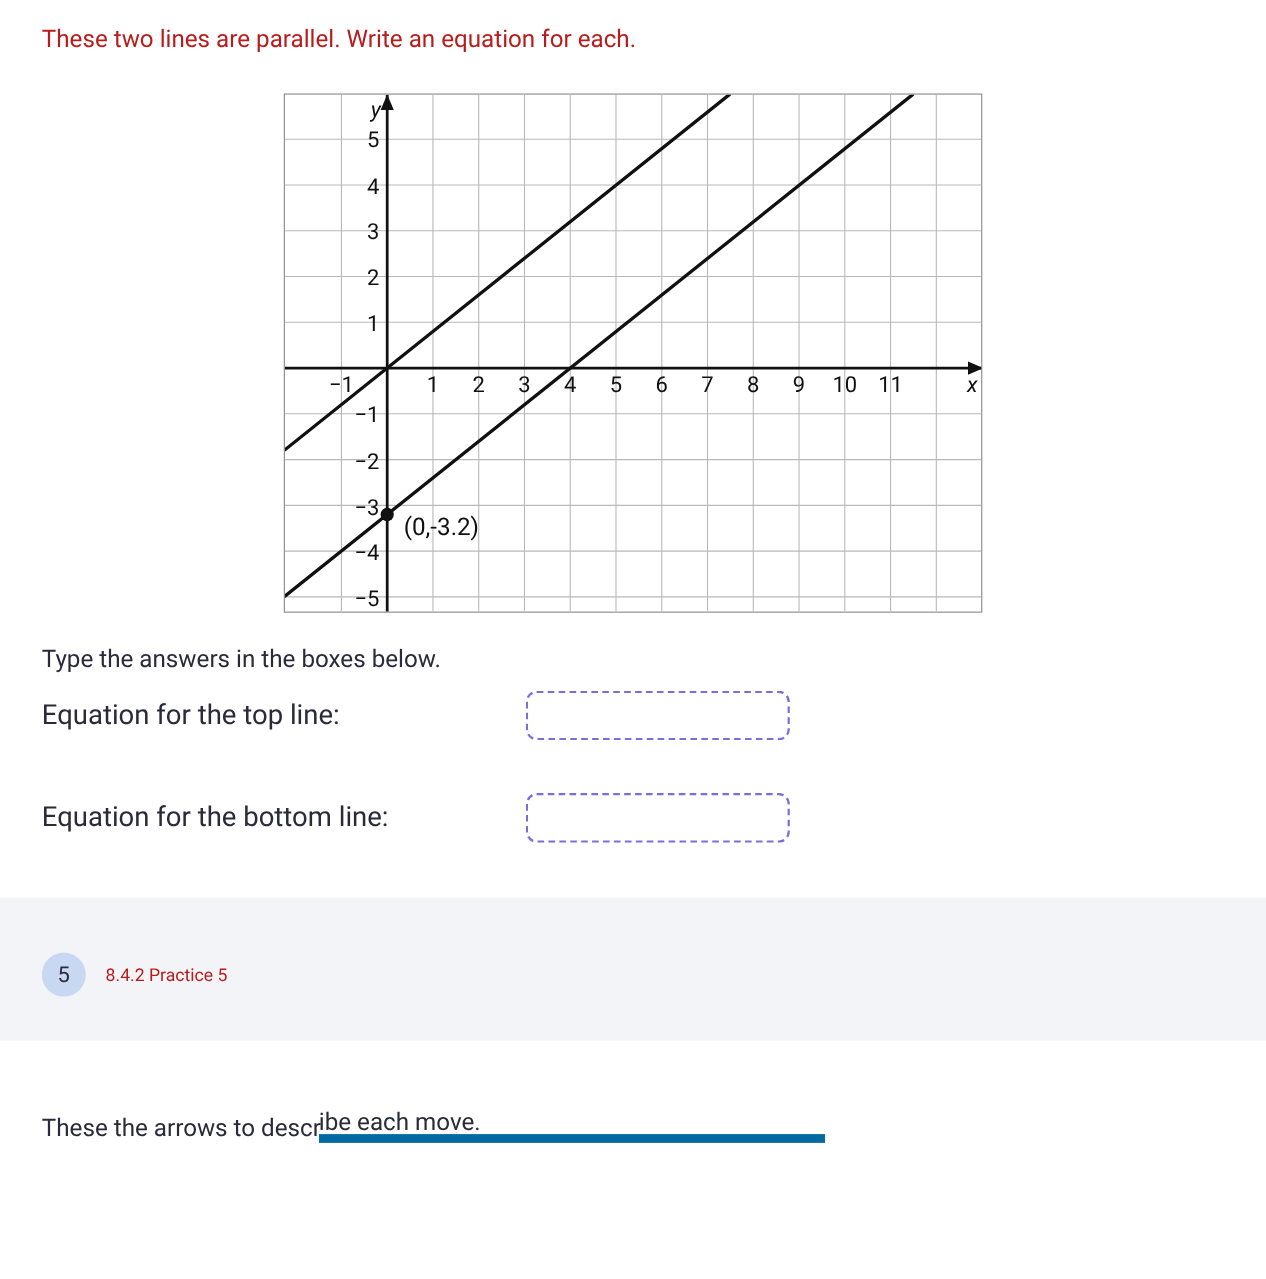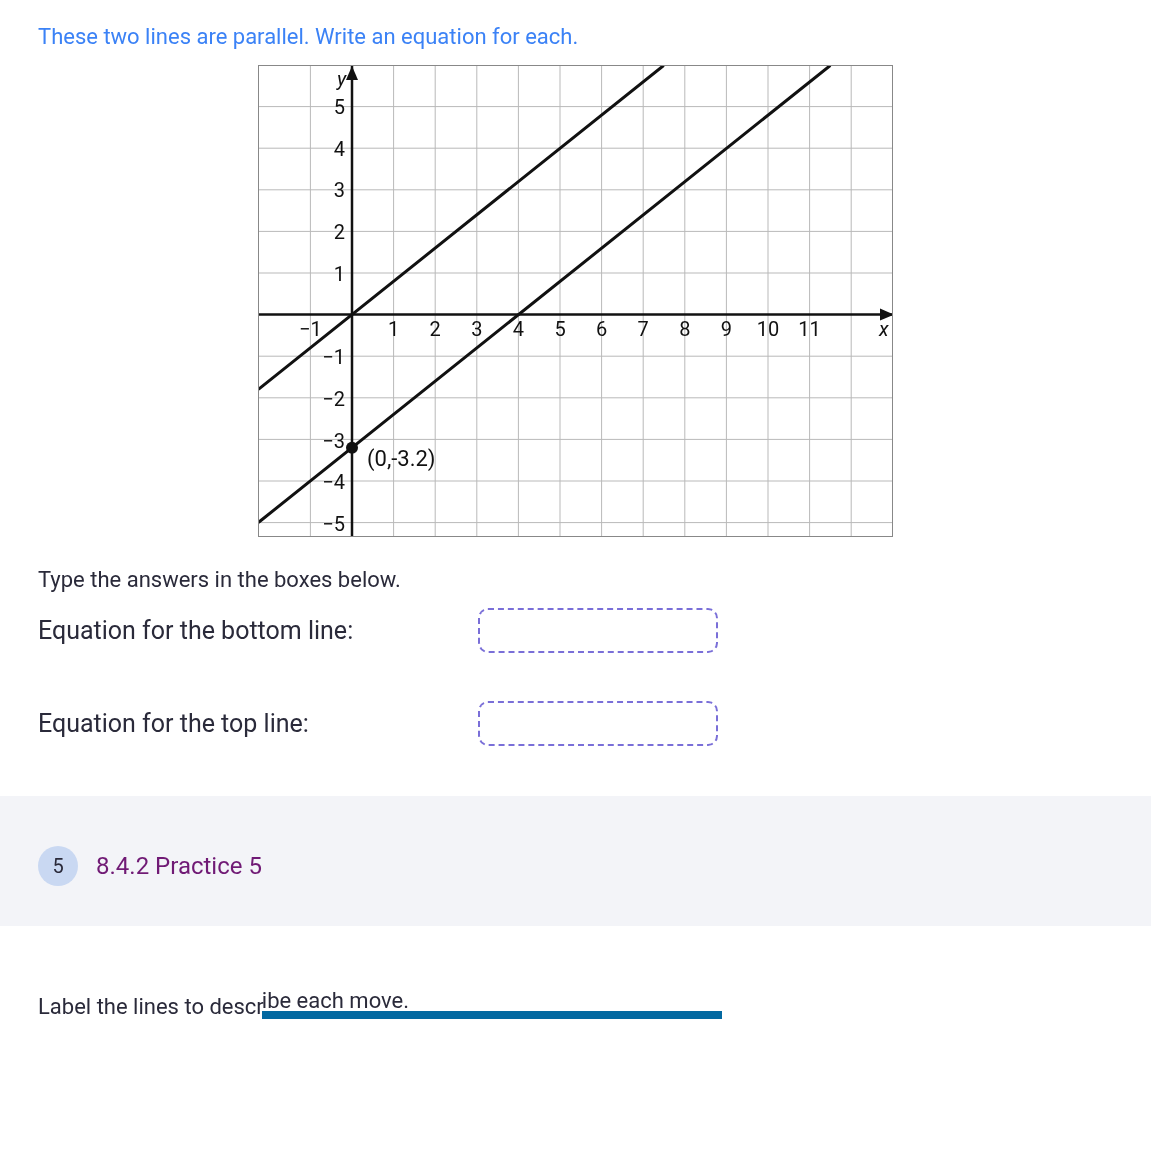--- a/index.html
+++ b/index.html
@@ -7,22 +7,22 @@
     margin: 0;
     font-family: -apple-system, BlinkMacSystemFont, "Segoe UI", Roboto, sans-serif;
     background: #fff;
     color: #2a2a3a;
     width: 1151px;
   }
   .content { padding: 24px 38px 0 38px; }
   .prompt {
     font-size: 22px;
     font-weight: 400;
-    color: #3b82f6;
-    margin-bottom: 16px;
+    color: #b91c1c;
+    margin-bottom: 36px;
   }
   .graph-wrap { display: flex; justify-content: center; margin-bottom: 30px; }
   .graph-box {
     width: 635px;
     height: 472px;
     border: 1px solid #888;
     position: relative;
     overflow: hidden;
     background: #fff;
   }
@@ -59,21 +59,21 @@
     gap: 18px;
   }
   .badge {
     width: 40px; height: 40px;
     border-radius: 50%;
     background: #c9d8f2;
     color: #2a2a3a;
     font-size: 20px;
     display: flex; align-items: center; justify-content: center;
   }
-  .section-title { font-size: 24px; color: #701a75; }
+  .section-title { font-size: 16px; color: #b91c1c; }
   .bottom-area {
     padding: 60px 38px 0 38px;
     font-size: 22px;
     color: #2a2a3a;
     position: relative;
   }
   .edit-underline {
     display: inline-block;
     width: 460px;
     border-bottom: 8px solid #0369a1;
@@ -167,30 +167,30 @@
         <text x="620" y="270" font-size="20" font-style="italic" fill="#111">x</text>
 
         <text x="108" y="400" font-size="22" fill="#111">(0,-3.2)</text>
       </svg>
     </div>
   </div>
 
   <div class="instr">Type the answers in the boxes below.</div>
 
   <div class="row">
-    <div class="row-label">Equation for the bottom line:</div>
+    <div class="row-label">Equation for the top line:</div>
     <input class="answer-box" type="text" style="">
   </div>
 
   <div class="row">
-    <div class="row-label">Equation for the top line:</div>
+    <div class="row-label">Equation for the bottom line:</div>
     <input class="answer-box" type="text" style="">
   </div>
 </div>
 
 <div class="section-band">
   <div class="badge">5</div>
   <div class="section-title">8.4.2 Practice 5</div>
 </div>
 
 <div class="bottom-area">
-  <span>Label the lines to descr</span><span class="edit-underline"><span style="position:relative; top:2px;">ibe each move.</span></span>
+  <span>These the arrows to descr</span><span class="edit-underline"><span style="position:relative; top:2px;">ibe each move.</span></span>
 </div>
 
 </body></html>

